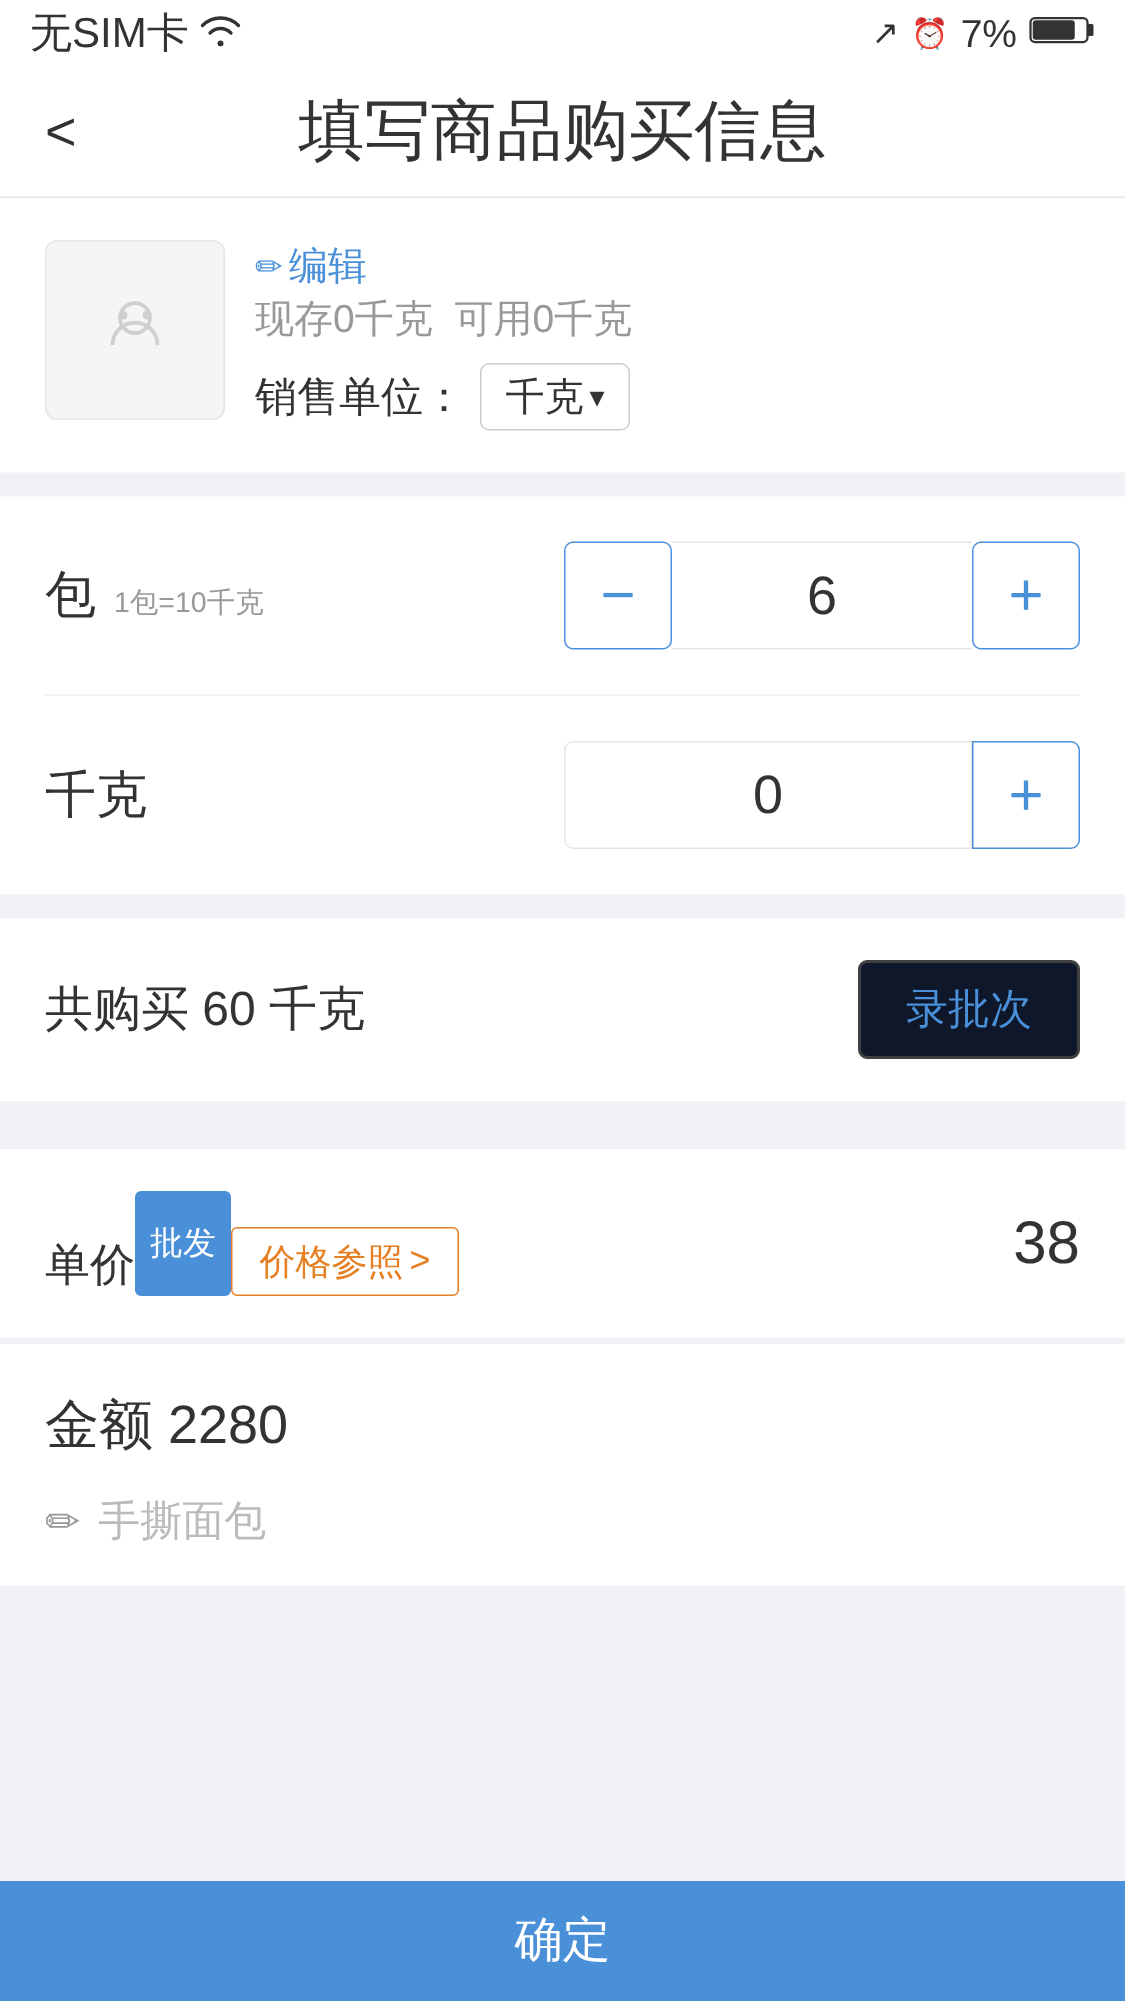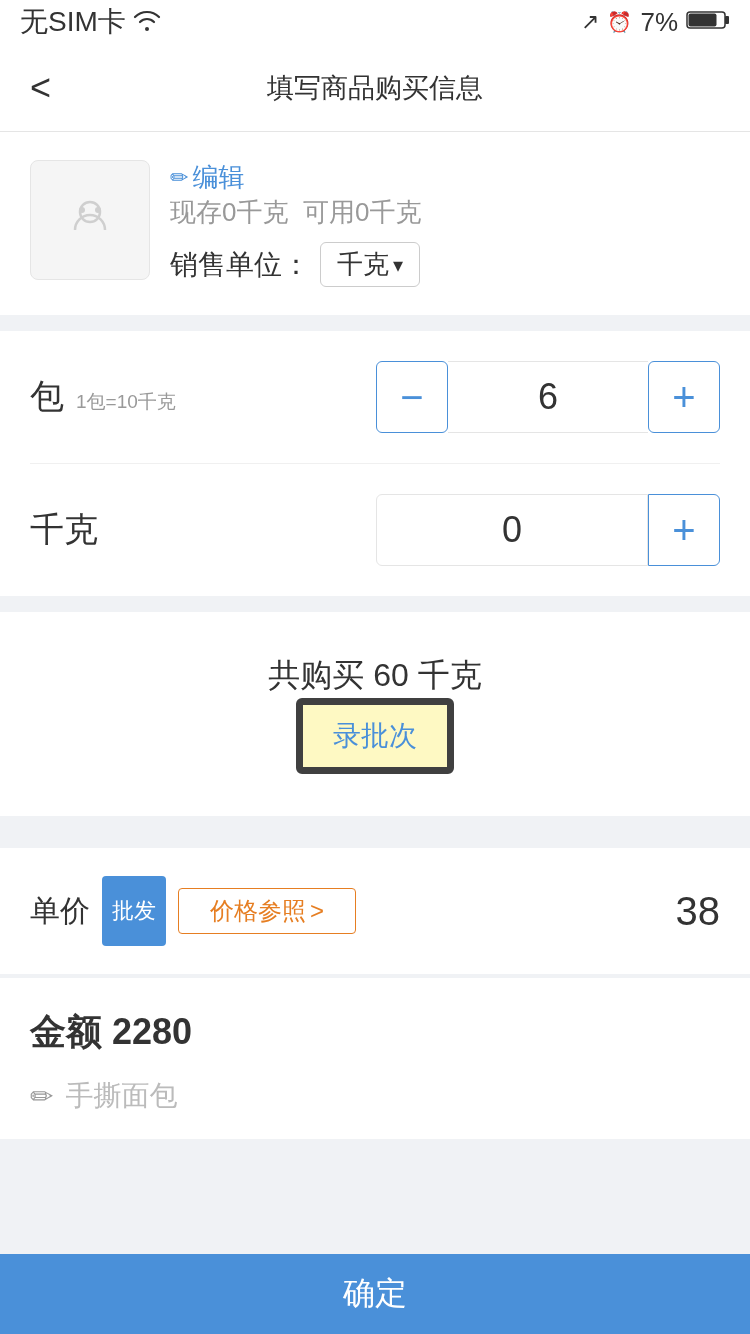--- a/index.html
+++ b/index.html
@@ -40,21 +40,21 @@
     }
     .nav-back {
       position: absolute;
       left: 20px;
       font-size: 36px;
       color: #333;
       cursor: pointer;
       padding: 10px;
     }
     .nav-title {
-      font-size: 27px;
+      font-size: 44px;
       font-weight: 500;
       color: #333;
     }
 
     
     .product-section {
       background: #fff;
       padding: 28px 30px;
       display: flex;
       align-items: flex-start;
@@ -188,90 +188,88 @@
       display: flex;
       align-items: center;
       justify-content: center;
       cursor: pointer;
       border-radius: 0 6px 6px 0;
     }
 
     
     .total-section {
       background: #fff;
-      padding: 42px 30px;
+      padding: 28px 30px;
       display: flex;
       align-items: center;
       justify-content: space-between;
       margin-bottom: 16px;
-      flex-direction: column;
     }
     .total-text {
       font-size: 32px;
       color: #333;
     }
     .total-text span {
       color: #333;
       font-weight: 500;
     }
     .batch-btn {
-      border: 7px solid #404040;
+      border: 2px solid #404040;
       color: #4a90d9;
-      background: #fef9c3;
+      background: #0f172a;
       font-size: 28px;
       padding: 12px 30px;
       border-radius: 6px;
       cursor: pointer;
     }
 
     
     .price-section {
       background: #fff;
       padding: 28px 30px;
       display: flex;
       align-items: center;
       justify-content: space-between;
       margin-bottom: 4px;
     }
     .price-left {
       display: flex;
-      align-items: center;
-      gap: 12px;
+      align-items: flex-end;
       font-size: 30px;
       color: #333;
     }
     .price-tag {
       background: #4a90d9;
       color: #fff;
       font-size: 22px;
       padding: 20px 10px;
       border-radius: 4px;
     }
     .price-ref-btn {
       border: 1.5px solid #e67e22;
       color: #e67e22;
       background: #fff;
       font-size: 24px;
-      padding: 6px 31px;
+      padding: 6px 18px;
       border-radius: 4px;
       display: flex;
       align-items: center;
       gap: 4px;
       cursor: pointer;
     }
     .price-value {
       font-size: 40px;
       color: #333;
       font-weight: 400;
     }
     .amount-row {
       font-size: 36px;
       color: #333;
       margin-bottom: 20px;
-      font-weight: 700;
+      font-weight: 400;
     }
     .note-row {
       display: flex;
       align-items: center;
       gap: 12px;
       color: #999;
       font-size: 28px;
       cursor: pointer;
     }
     .pencil-icon { font-size: 28px; color: #999; }

